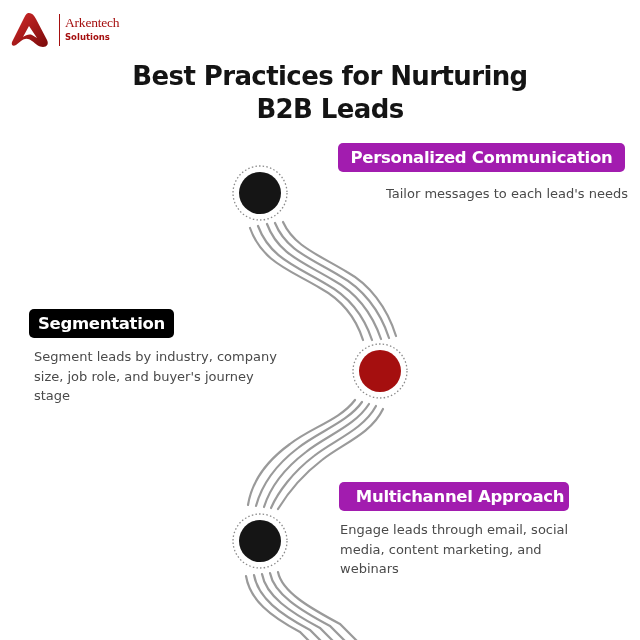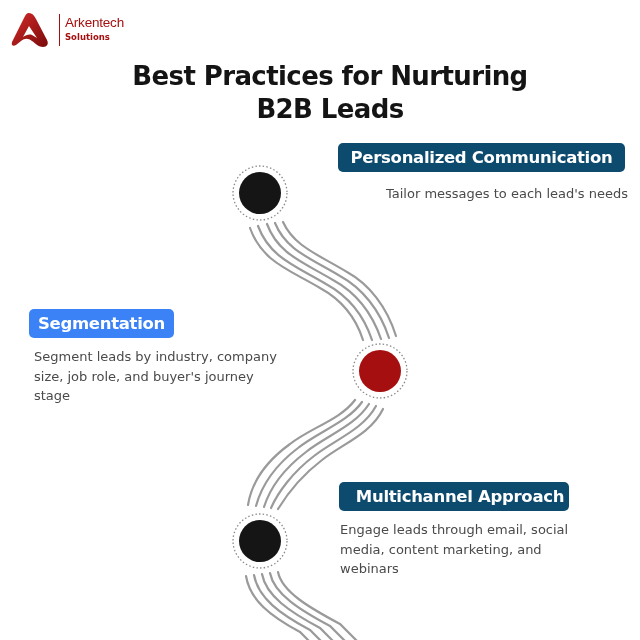--- a/index.html
+++ b/index.html
@@ -2,31 +2,31 @@
 <html><head>
   <meta charset="utf-8">
   <style>
     * { margin: 0; padding: 0; box-sizing: border-box; }
     html, body { width: 640px; height: 640px; background: #ffffff; overflow: hidden; }
     body { position: relative; font-family: "DejaVu Sans", sans-serif; }
 
     .logo { position: absolute; left: 10px; top: 11px; width: 130px; height: 38px; }
     .logo-mark { position: absolute; left: 0; top: 0; width: 40px; height: 38px; }
     .logo-divider { position: absolute; left: 49px; top: 3px; width: 1px; height: 32px; background: #a50f0f; }
-    .logo-name { position: absolute; left: 55px; top: 4px; font-family: Liberation Sans, sans-serif; font-size: 13.5px; color: #a50f0f; letter-spacing: -0.2px; line-height: 16px; white-space: nowrap; }
+    .logo-name { position: absolute; left: 55px; top: 4px; font-family: Liberation Serif, serif; font-size: 13.5px; color: #a50f0f; letter-spacing: -0.2px; line-height: 16px; white-space: nowrap; }
     .logo-sub { position: absolute; left: 55px; top: 21px; font-family: "DejaVu Sans", sans-serif; font-size: 8.5px; font-weight: bold; color: #a50f0f; line-height: 11px; white-space: nowrap; }
 
     .title { position: absolute; left: 0; top: 60px; width: 640px; text-align: center; font-family: "DejaVu Sans", sans-serif; font-weight: bold; font-size: 26px; line-height: 33px; color: #141414; letter-spacing: -0.6px; }
     .title span { display: block; margin-left: 20px; }
 
     .paths { position: absolute; left: 0; top: 0; width: 640px; height: 640px; }
 
     .label { position: absolute; height: 29px; border-radius: 5px; color: #ffffff; font-family: "DejaVu Sans", sans-serif; font-weight: bold; font-size: 16.5px; line-height: 29px; text-align: center; white-space: nowrap; letter-spacing: -0.3px; }
-    .label.red { background: #0c4a6e; }
-    .label.dark { background: #3b82f6; }
+    .label.red { background: #a21caf; }
+    .label.dark { background: #000000; }
 
     .desc { position: absolute; font-family: "DejaVu Sans", sans-serif; font-size: 13px; line-height: 19.5px; color: #4a4a4a; }
   </style>
 </head>
 <body>
 
 <div class="logo">
   <svg class="logo-mark" viewBox="0 0 40 38">
     <defs>
       <linearGradient id="lg1" x1="0" y1="0" x2="1" y2="1">

